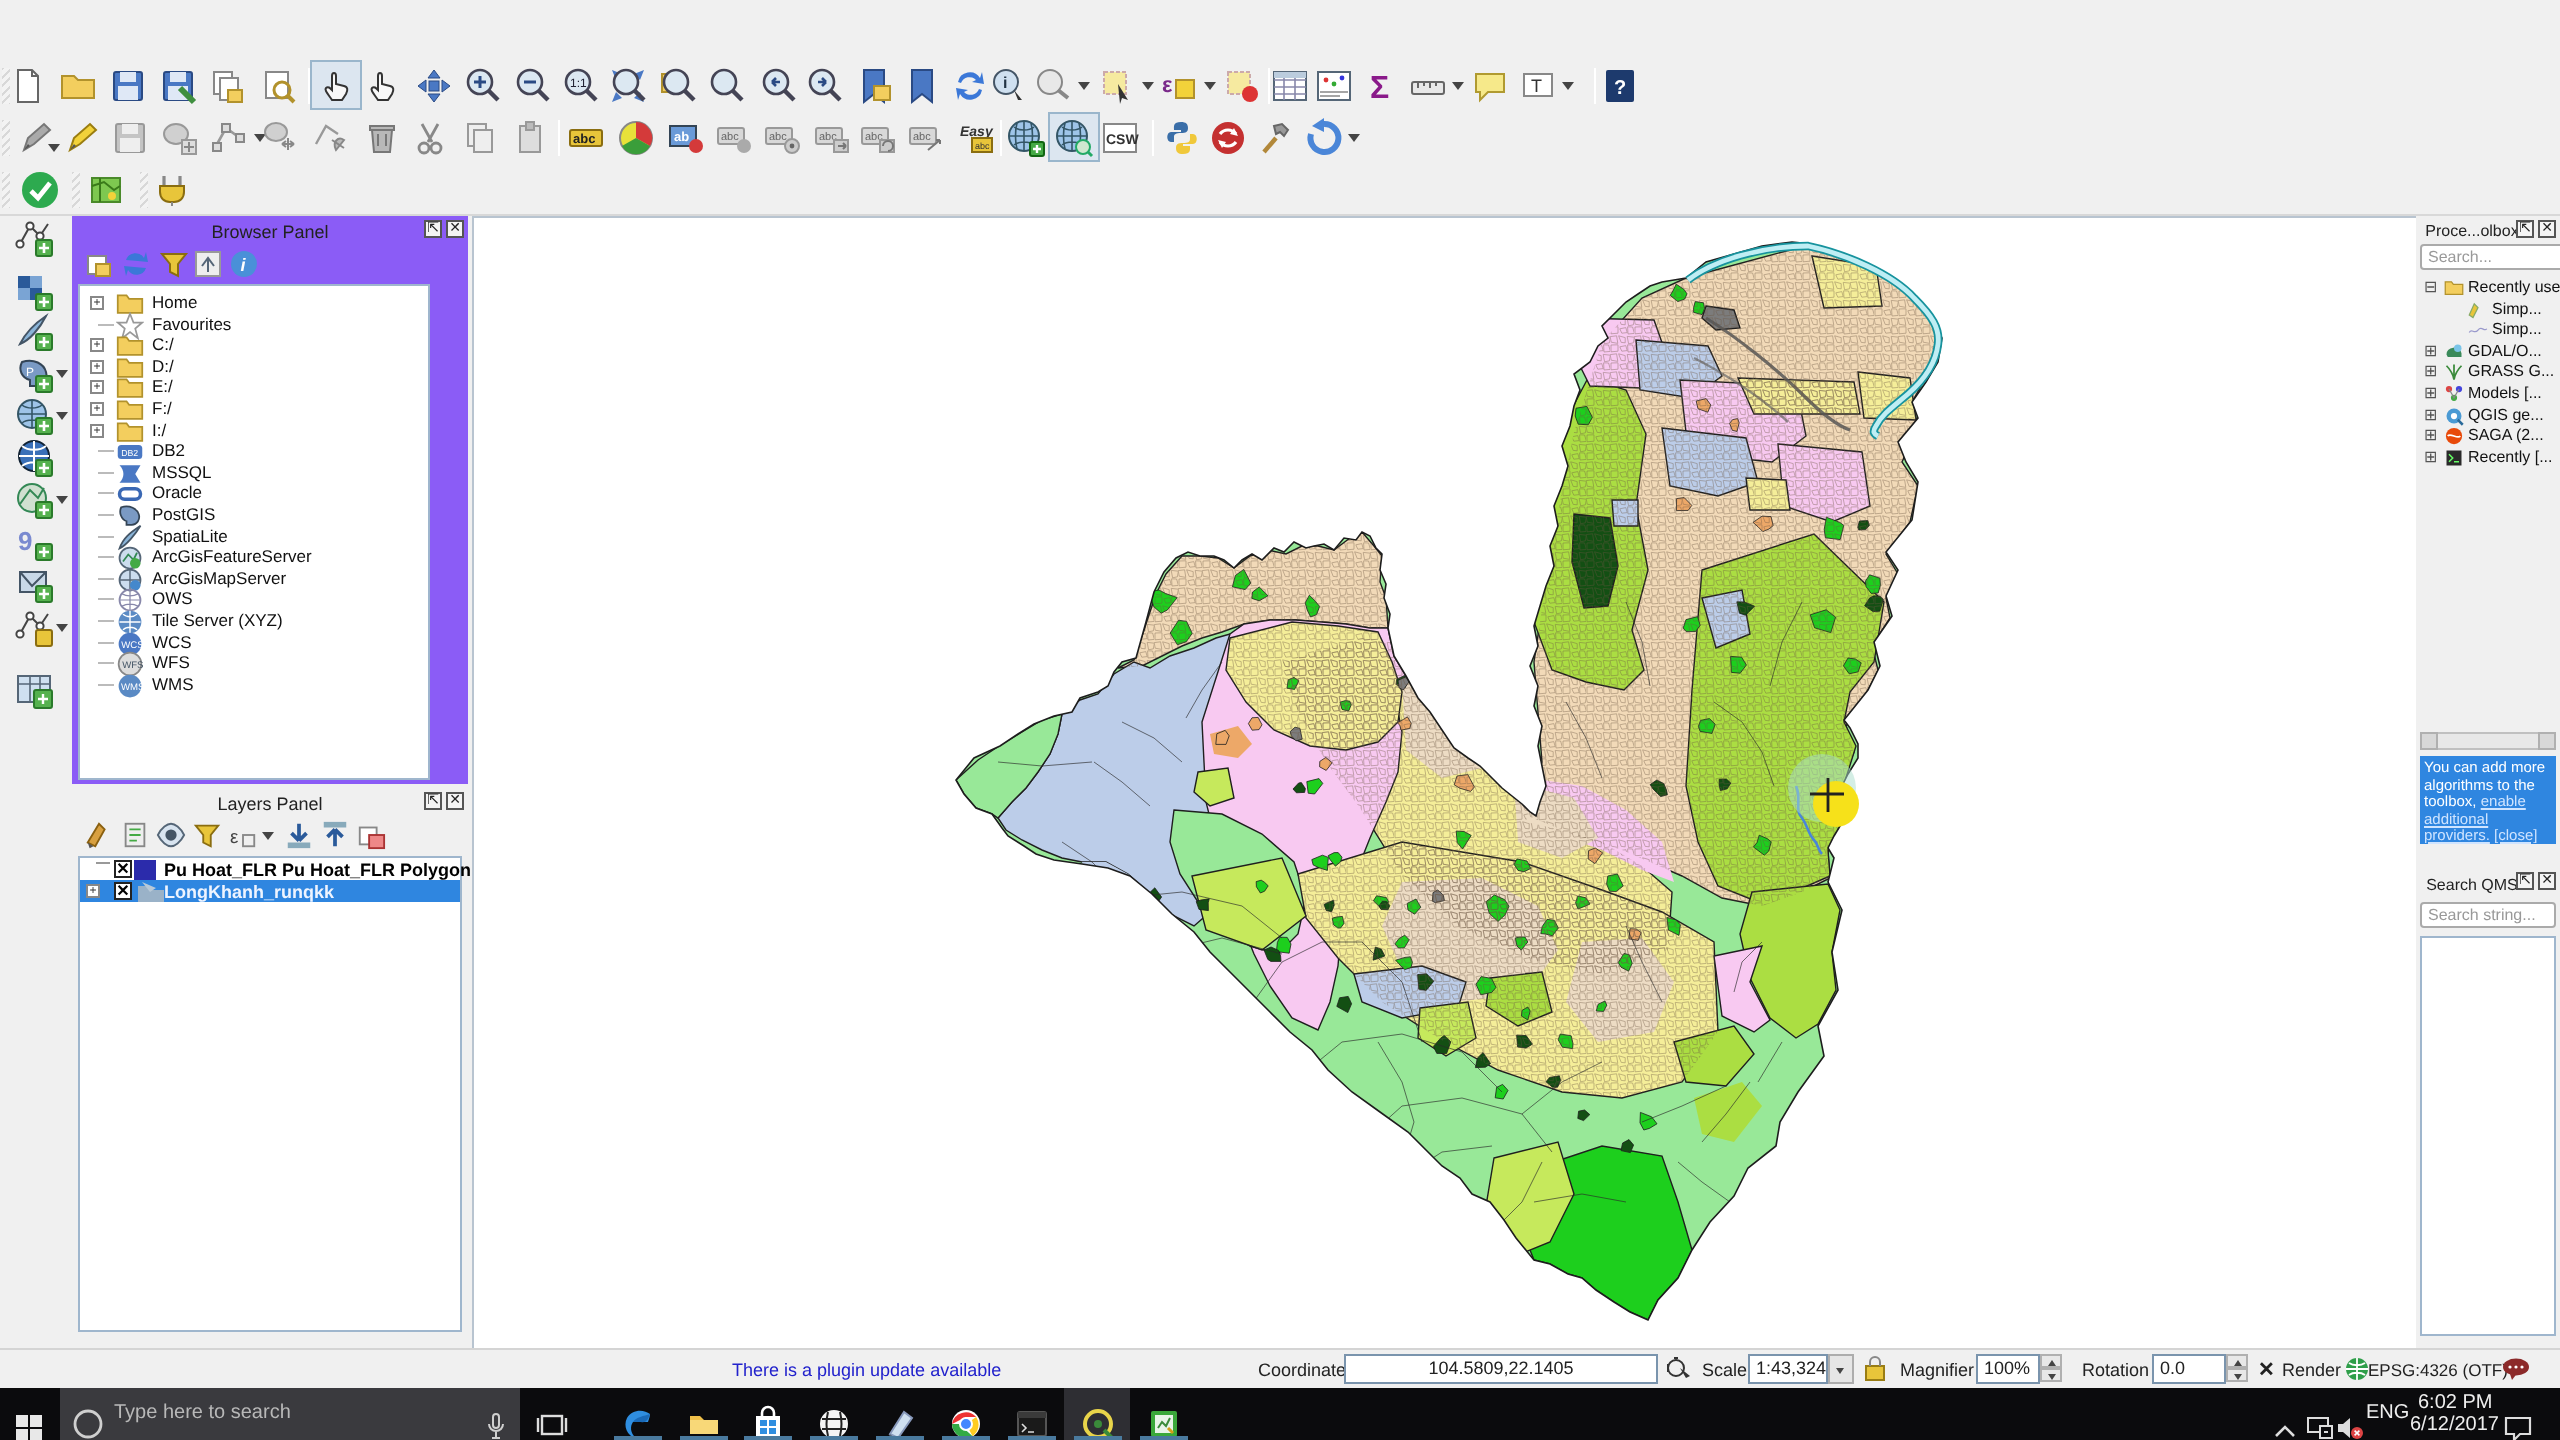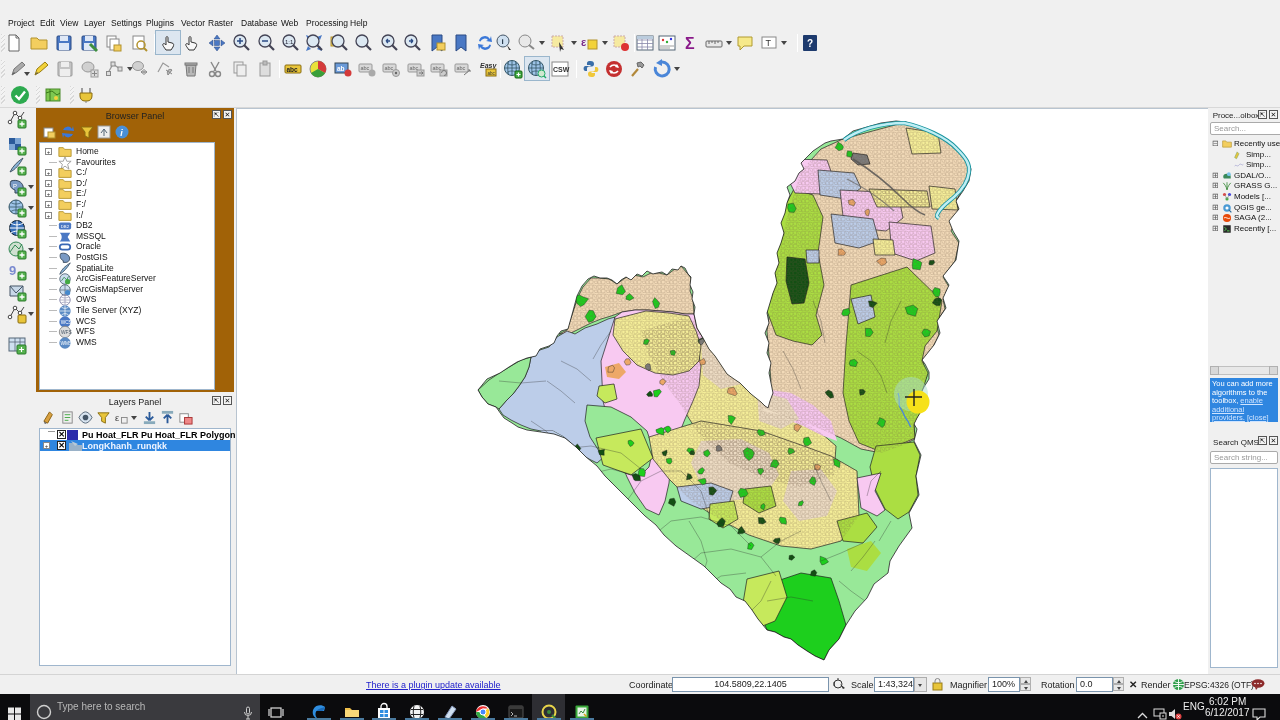--- a/index.html
+++ b/index.html
@@ -12,55 +12,41 @@
 #tb{left:0;top:30px;width:1280px;height:78px;background:#f0f0f0;border-bottom:1px solid #d8d8d8}
 .trow{position:absolute;left:0;width:1280px;height:26px}
 .ticon{position:absolute;width:20px;height:20px;top:3px}
 .sep{position:absolute;top:4px;width:1px;height:18px;background:#cfcfcf;border-right:1px solid #fff}
 .grip{position:absolute;top:4px;width:4px;height:18px;background:repeating-linear-gradient(135deg,#d8d8d8 0 1px,#f3f3f3 1px 3px)}
 .drop{position:absolute;top:11px;width:0;height:0;border-left:3px solid transparent;border-right:3px solid transparent;border-top:4px solid #444}
 #leftcol{left:0;top:108px;width:36px;height:566px;background:#f0f0f0}
 .licon{position:absolute;left:7px;width:20px;height:20px}
 .panel-title{position:absolute;font-size:9px;color:#222;text-align:center}
 .pbtn{position:absolute;width:9px;height:9px;border:1px solid #555;background:#f4f4f4;font-size:7px;line-height:7px;text-align:center;color:#222}
-#browser{left:36px;top:108px;width:198px;height:284px;background:#a16207}
+#browser{left:36px;top:108px;width:198px;height:284px;background:#8b5cf6}
 #browser-box{position:absolute;left:3px;top:34px;width:176px;height:248px;background:#fff;border:1px solid #9fb6cd}
 .tree{font-size:8.5px;color:#111}
 .trow2{position:absolute;left:0;height:11px;white-space:nowrap}
 .exp{position:absolute;width:7px;height:7px;border:1px solid #888;background:#fff;font-size:6px;line-height:6px;text-align:center;color:#333}
 #layers{left:36px;top:392px;width:198px;height:282px;background:#f0f0f0}
 #layers-box{position:absolute;left:3px;top:36px;width:192px;height:238px;background:#fff;border:1px solid #9fb6cd}
 #canvas{left:236px;top:108px;width:972px;height:566px;background:#ffffff;border-top:1px solid #b8c4d0;border-left:1px solid #b8c4d0}
 #rightpanel{left:1208px;top:108px;width:72px;height:566px;background:#f0f0f0;font-size:8.5px}
 #statusbar{left:0;top:674px;width:1280px;height:20px;background:#f0f0f0;font-size:9px;color:#222;border-top:1px solid #d4d4d4}
 #taskbar{left:0;top:694px;width:1280px;height:26px;background:#0b0b0d}
 .tk{position:absolute;top:0;height:26px}
 .sbox{position:absolute;background:#fff;border:1px solid #7a94ad;font-size:9px;color:#222}
 .spin{position:absolute;width:11px;height:7px;background:#e8e8e8;border:1px solid #b0b0b0}
 .uarr{position:absolute;width:0;height:0;border-left:2.5px solid transparent;border-right:2.5px solid transparent;border-bottom:3px solid #444}
 .darr{position:absolute;width:0;height:0;border-left:2.5px solid transparent;border-right:2.5px solid transparent;border-top:3px solid #444}
 </style></head>
 <body>
 <div id="page">
 
 
-<div id="menubar" class="abs">
- <span class="mi" style="left:8px">Project</span>
- <span class="mi" style="left:40px">Edit</span>
- <span class="mi" style="left:60px">View</span>
- <span class="mi" style="left:84px">Layer</span>
- <span class="mi" style="left:111px">Settings</span>
- <span class="mi" style="left:146px">Plugins</span>
- <span class="mi" style="left:181px">Vector</span>
- <span class="mi" style="left:208px">Raster</span>
- <span class="mi" style="left:241px">Database</span>
- <span class="mi" style="left:281px">Web</span>
- <span class="mi" style="left:306px">Processing</span>
- <span class="mi" style="left:350px">Help</span>
-</div>
 
 <div id="tb" class="abs">
 <div class="trow" style="top:0" id="trow1">
         <div class="grip" style="left:1px"></div>
         <svg class="ticon" style="left:4px;top:3px" width="20" height="20" viewBox="0 0 20 20">
           <path d="M5 2 H12 L15 5 V18 H5 Z" fill="#fff" stroke="#666"></path>
           <path d="M12 2 L12 5 H15" fill="none" stroke="#666"></path>
         </svg>
         <svg class="ticon" style="left:29px;top:3px" width="20" height="20" viewBox="0 0 20 20">
           <path d="M2 5 H8 L10 7 H18 V16 H2 Z" fill="#f3ce5e" stroke="#b2922c"></path>
@@ -897,21 +883,21 @@
       <div class="abs" style="left:61px;top:258px;width:9px;height:9px;background:#d8d8d8;border:1px solid #b0b0b0"></div>
       <div class="abs" style="left:2px;top:270px;width:68px;height:44px;background:#2f86e0;color:#fff;font-size:7.5px;line-height:8.5px;padding:2px 2px">You can add more algorithms to the toolbox, <span style="text-decoration:underline;color:#cfe4ff">enable additional providers.</span> <span style="text-decoration:underline;color:#cfe4ff">[close]</span></div>
       <div class="panel-title" style="left:0;top:330px;width:56px;font-size:8px;white-space:nowrap">Search QMS</div>
       <div class="pbtn" style="left:50px;top:328px">⇱</div>
       <div class="pbtn" style="left:61px;top:328px">✕</div>
       <div class="abs" style="left:2px;top:343px;width:68px;height:13px;background:#fff;border:1px solid #aaa;border-radius:2px;color:#999;font-size:8px;padding:1px 3px">Search string...</div>
       <div class="abs" style="left:2px;top:360px;width:68px;height:200px;background:#fff;border:1px solid #9fb6cd"></div>
     </div>
 
 <div id="statusbar" class="abs">
- <span class="abs" style="left:366px;top:5px;color:#2222cc;text-decoration:underline">There is a plugin update available</span>
+ <span class="abs" style="left:366px;top:5px;color:#2222cc;">There is a plugin update available</span>
  <span class="abs" style="left:629px;top:5px">Coordinate</span>
  <div class="sbox" style="left:672px;top:2px;width:157px;height:15px;text-align:center;line-height:13px">104.5809,22.1405</div>
  <svg class="abs" style="left:833px;top:3px" width="13" height="13" viewBox="0 0 13 13">
         <circle cx="5" cy="6" r="4" fill="none" stroke="#333"></circle>
         <path d="M7 6 L12 10 L10 11 Z" fill="#333"></path>
         <path d="M4 1 L6 1 M1 4 L1 8" stroke="#333"></path>
       </svg>
  <span class="abs" style="left:851px;top:5px">Scale</span>
  <div class="sbox" style="left:874px;top:2px;width:40px;height:15px;line-height:13px;padding-left:3px">1:43,324</div>
  <div class="abs" style="left:914px;top:2px;width:13px;height:15px;background:#e6e6e6;border:1px solid #adadad">

